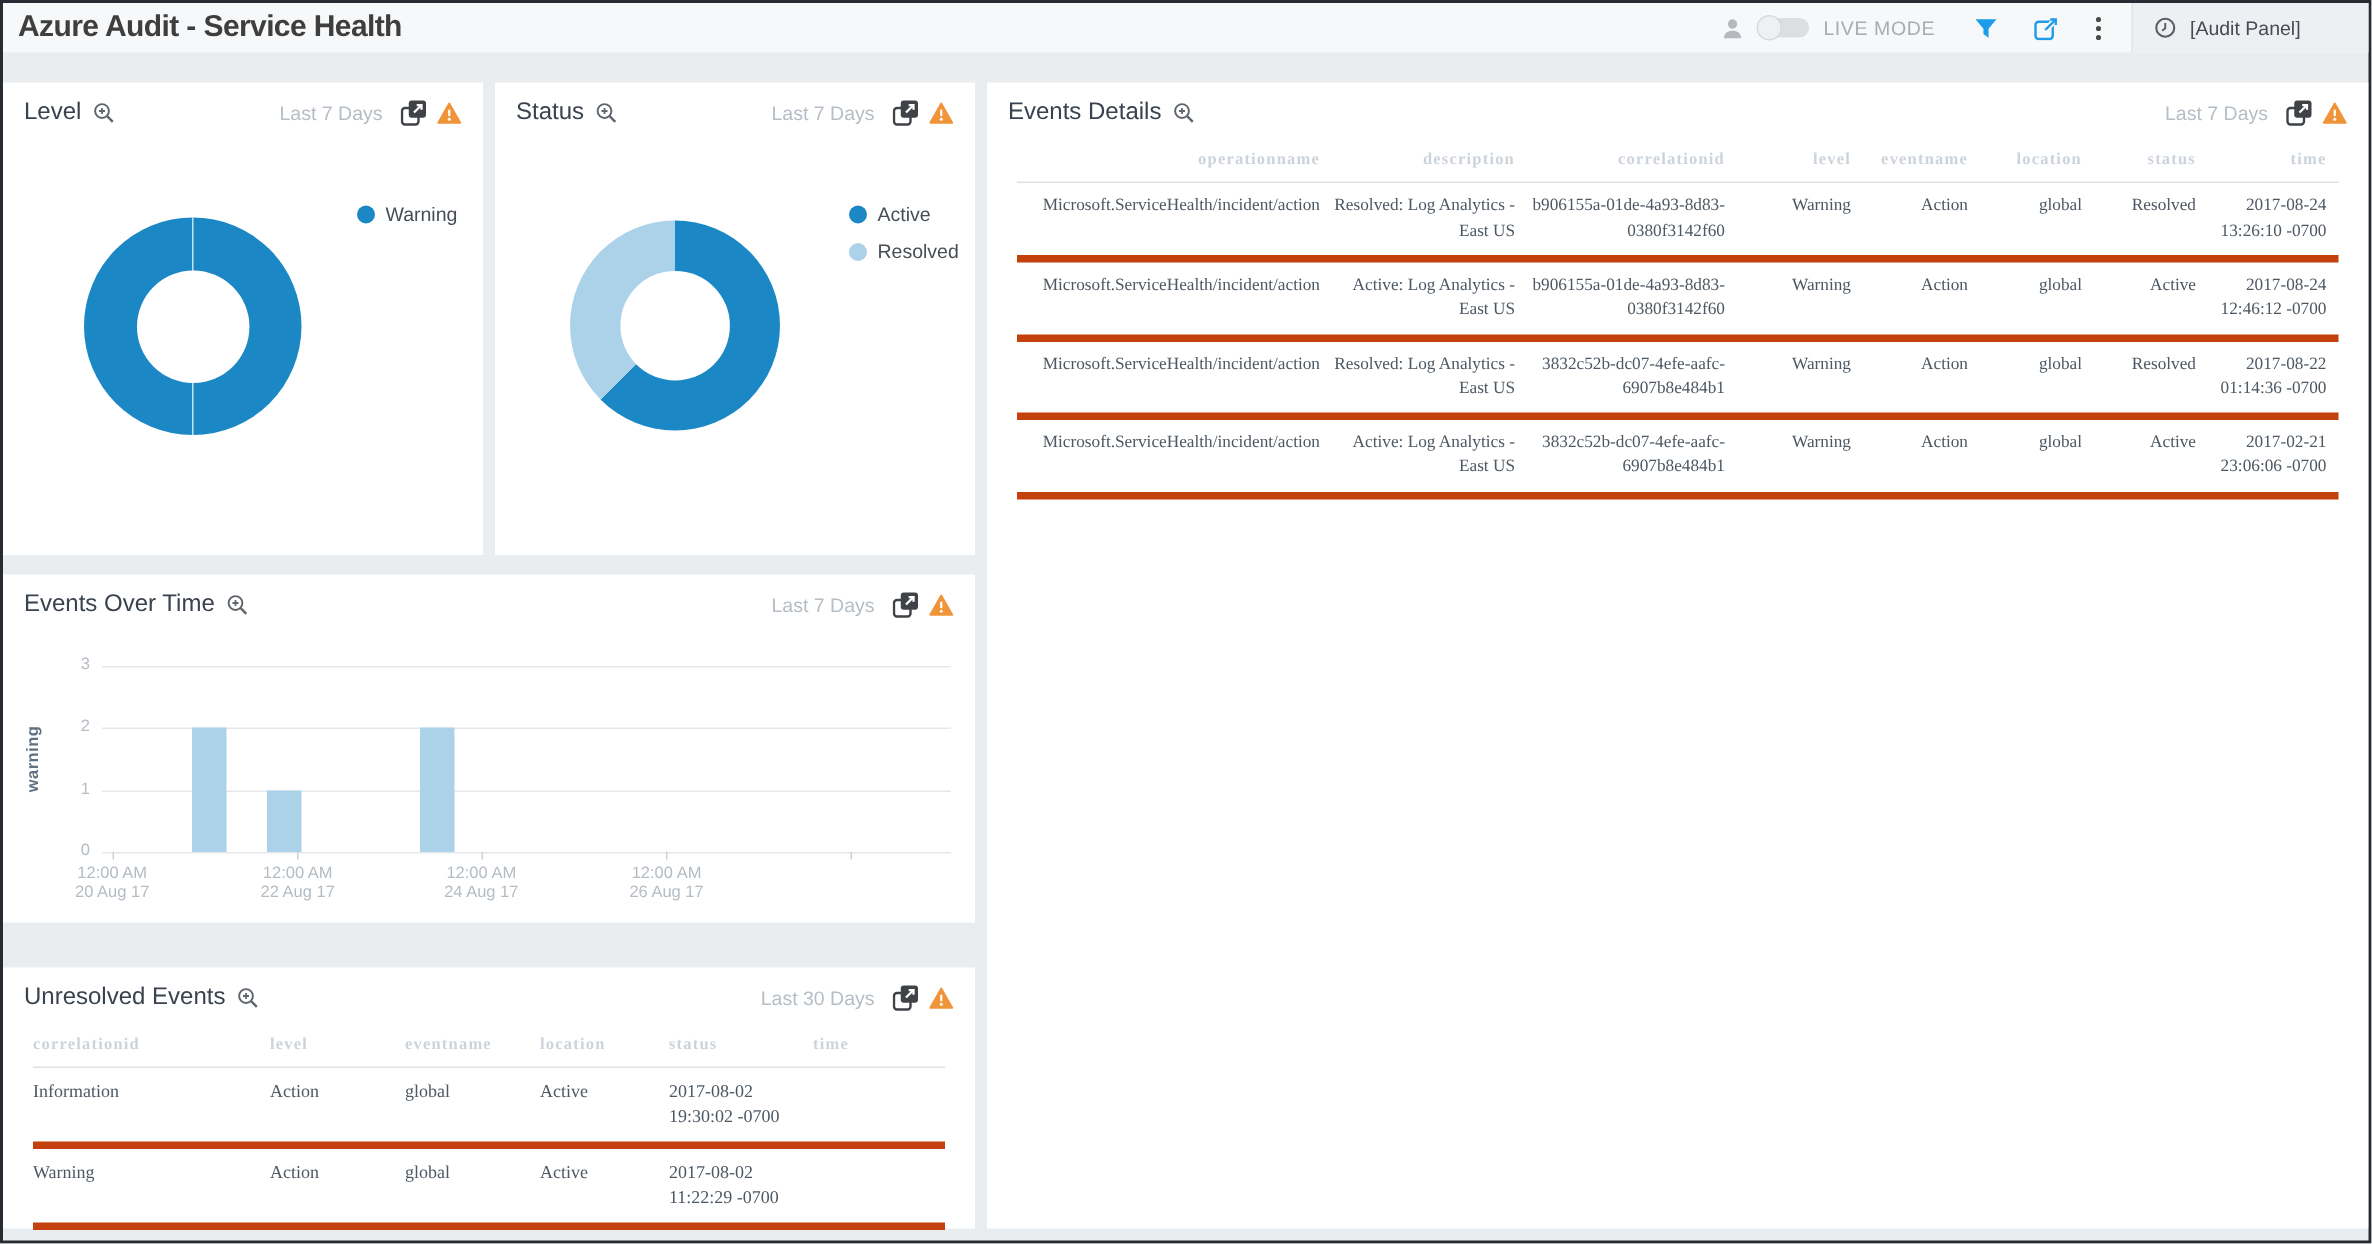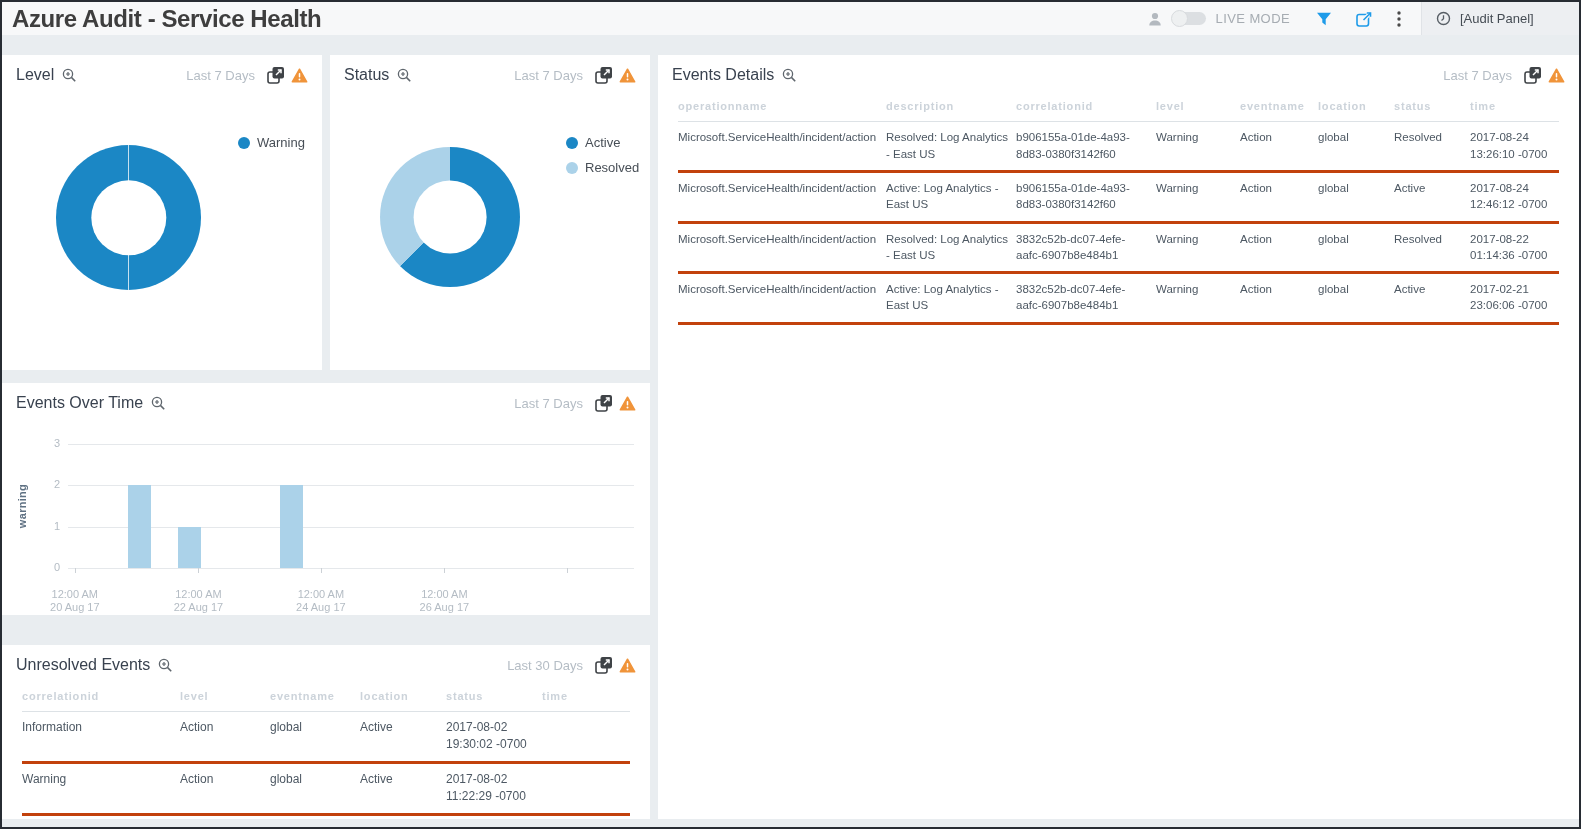--- a/index.html
+++ b/index.html
@@ -8,21 +8,21 @@
   .screen{
     position:relative; width:1581px; height:829px;
     border:2px solid #272c33; background:#e9edf0; overflow:hidden;
   }
   
   .topbar{
     position:absolute; left:0; top:0; right:0; height:33px;
     background:#f7f8f9; display:flex; align-items:center;
   }
   .app-title{
-    margin-left:10px; font-size:24px; font-weight:700; color:#3e3e3e;
+    margin-left:10px; font-size:20px; font-weight:700; color:#3e3e3e;
     letter-spacing:-0.4px; white-space:nowrap;
   }
   .topbar-right{ margin-left:auto; display:flex; align-items:center; height:100%;justify-content:center; }
   .person{ margin-right:9px; display:flex; }
   .toggle{ position:relative; width:34px; height:13px; border-radius:7px; background:#dcdfe2; margin-right:10px; cursor:pointer;}
   .toggle .knob{ position:absolute; left:-1px; top:-2px; width:17px; height:17px; border-radius:50%; background:#eef0f1; border:1px solid #d8dbde;}
   .livemode{ font-size:13px; color:#a6acb2; letter-spacing:.4px; margin-right:26px; }
   .icon-btn{ display:flex; align-items:center; justify-content:center; cursor:pointer; }
   .filter-btn{ margin-right:24px; }
   .share-btn{ margin-right:24px; }
@@ -30,21 +30,21 @@
   .from-panel{
     height:33px; display:flex; align-items:center; gap:9px;
     background:#edeff2; border-left:1px solid #e0e3e7;
     padding:0 20px 0 14px; min-width:158px; cursor:pointer;
   }
   .from-panel span{ font-size:13px; color:#454c54; }
   
   .panel{ position:absolute; background:#fff; }
   .panel-level      { left:0;   top:53;  top:53px;  width:320px; height:315px; }
   .panel-status     { left:328px; top:53px;  width:320px; height:315px; }
-  .panel-details    { left:656px; top:53px;  right:0; bottom:8px; }
+  .panel-details    { left:656px; top:53px;  right:0; bottom:8px;text-align:right; }
   .panel-overtime   { left:0;   top:381px; width:648px; height:232px; }
   .panel-unresolved { left:0;   top:643px; width:648px; bottom:8px; }
   .panel-head{ display:flex; align-items:center; padding:11px 14px 0 14px; }
   .p-title{ font-size:16px; color:#39424f; white-space:nowrap; }
   .zoom-ico{ margin-left:8px; display:flex; cursor:pointer; }
   .spacer{ flex:1; }
   .timerange{ font-size:13px; color:#b5bdc5; margin-right:12px; white-space:nowrap; }
   .popout-ico{ margin-right:6px; display:flex; cursor:pointer; }
   .warn-ico{ display:flex; cursor:pointer; }
   
@@ -52,23 +52,23 @@
   .donut .hole{ position:absolute; left:50%; top:50%; width:52%; height:52%;
     transform:translate(-50%,-50%); border-radius:50%; background:#fff; }
   .donut .seam{ position:absolute; left:calc(50% - .5px); top:0; bottom:0; width:1px; background:rgba(255,255,255,.75); }
   .donut-level{ left:54px; top:90px; width:145px; height:145px; }
   .donut-status{ left:50px; top:92px; width:140px; height:140px; }
   .legend{ position:absolute; left:236px; top:80px; display:flex; flex-direction:column; gap:10px; }
   .legend-item{ display:flex; align-items:center; gap:7px; }
   .legend-dot{ width:12px; height:12px; border-radius:50%; flex:0 0 auto; }
   .legend-label{ font-size:13px; color:#474e56; white-space:nowrap; }
   
-  .dtable{ padding:0 20px; margin-top:12px; font-size:11.5px; color:#4d5863; }
+  .dtable{ padding:0 20px; margin-top:12px; font-size:11.5px; color:#4d5863;font-family:Liberation Serif, serif; }
   .panel-unresolved .dtable{ font-size:12px; }
-  .trow{ display:flex; align-items:flex-start; border-bottom:3px solid #c2410c; }
+  .trow{ display:flex; align-items:flex-start; border-bottom:5px solid #c2410c; }
   .tcell{ padding:7px 6px 8px 0; line-height:1.42; word-wrap:break-word; overflow-wrap:break-word; }
   .thead{ border-bottom:1px solid #dde2e6; }
   .thead .tcell{ padding:4px 6px 8px 0; font-size:11px; font-weight:700; letter-spacing:.8px;
     color:#ccd3da; line-height:1.2; white-space:nowrap; overflow:hidden; }
   .panel-details  .tcell:nth-child(1){ width:208px; white-space:nowrap; }
   .panel-details  .tcell:nth-child(2){ width:130px; }
   .panel-details  .tcell:nth-child(3){ width:140px; }
   .panel-details  .tcell:nth-child(4){ width:84px; }
   .panel-details  .tcell:nth-child(5){ width:78px; }
   .panel-details  .tcell:nth-child(6){ width:76px; }
@@ -80,21 +80,21 @@
   .panel-unresolved .tcell:nth-child(4){ width:86px; }
   .panel-unresolved .tcell:nth-child(5){ width:96px; }
   .panel-unresolved .tcell:nth-child(6){ width:88px; }
   
   .chart-area{ position:relative; height:200px; }
   .plot{ position:absolute; left:66px; top:32px; width:566px; height:124px; }
   .gridline{ position:absolute; left:0; right:0; height:1px; background:#e5e8eb; }
   .bar{ position:absolute; bottom:0; width:23px; background:#abd2e9; }
   .ytick{ position:absolute; left:-28px; width:20px; text-align:right; font-size:11px; color:#b4bcc4; }
   .xtickmark{ position:absolute; top:124px; width:1px; height:5px; background:#ccd1d6; }
-  .xlabel{ position:absolute; top:144px; width:74px; text-align:center; font-size:11px; color:#b4bcc4; line-height:13px; }
+  .xlabel{ position:absolute; top:132px; width:74px; text-align:center; font-size:11px; color:#b4bcc4; line-height:13px; }
   .ylab{ position:absolute; left:20px; top:94px; transform:translate(-50%,-50%) rotate(-90deg);
     font-size:11px; font-weight:700; color:#5f7183; letter-spacing:.3px; }
 </style>
 </head>
 <body>
 
 <div class="screen">
 
   <div class="topbar">
     <div class="app-title">Azure Audit - Service Health</div>

